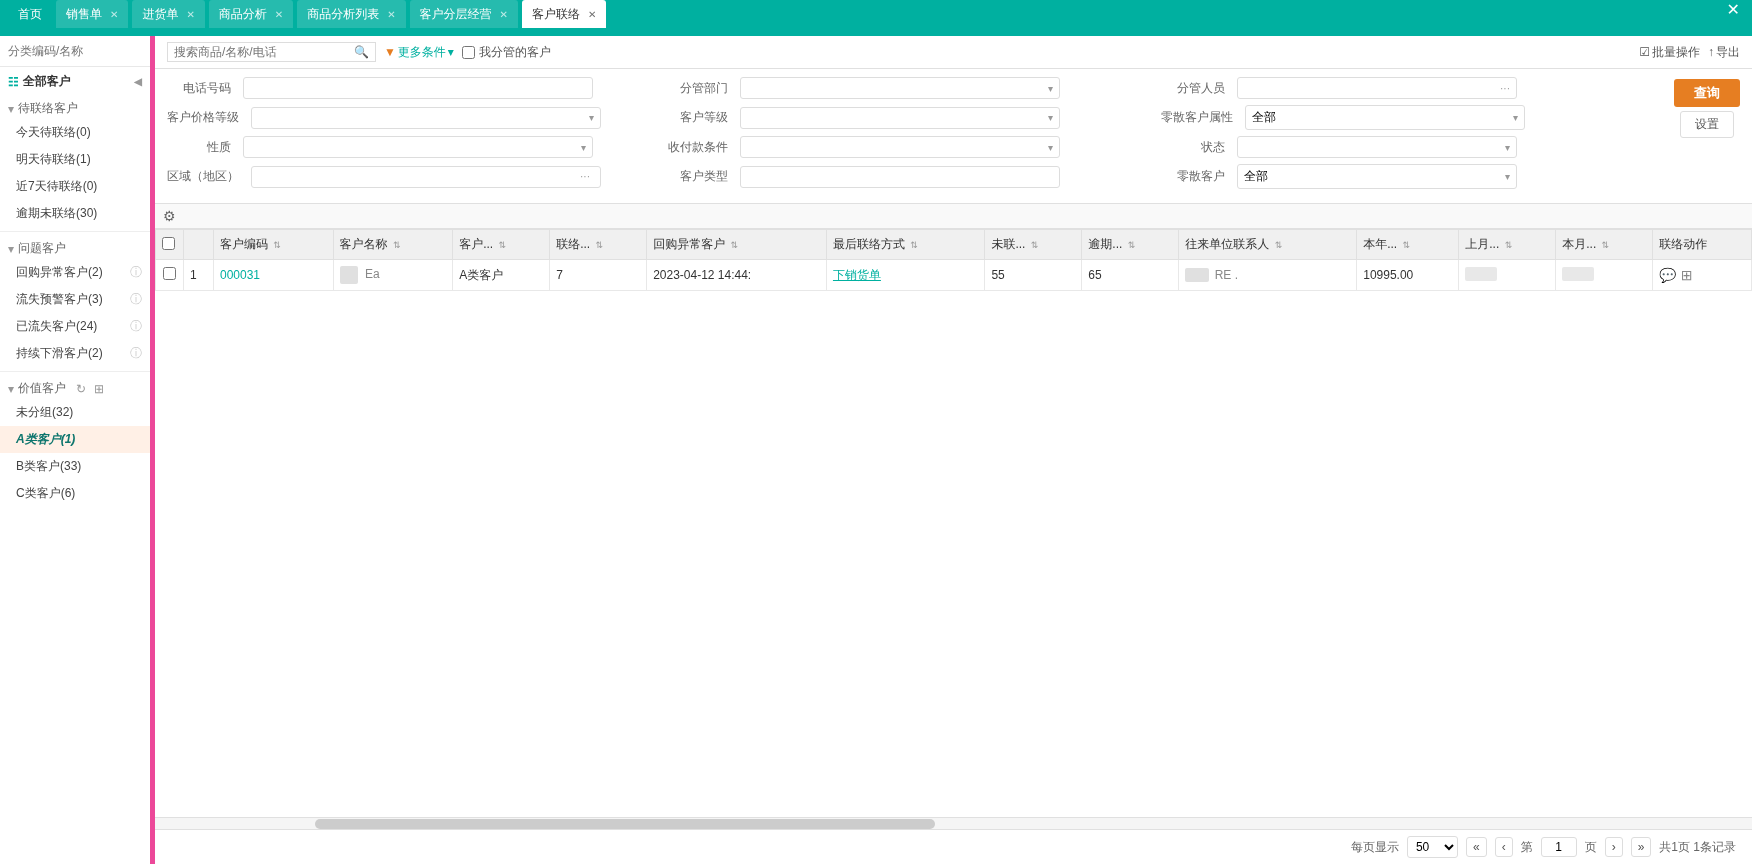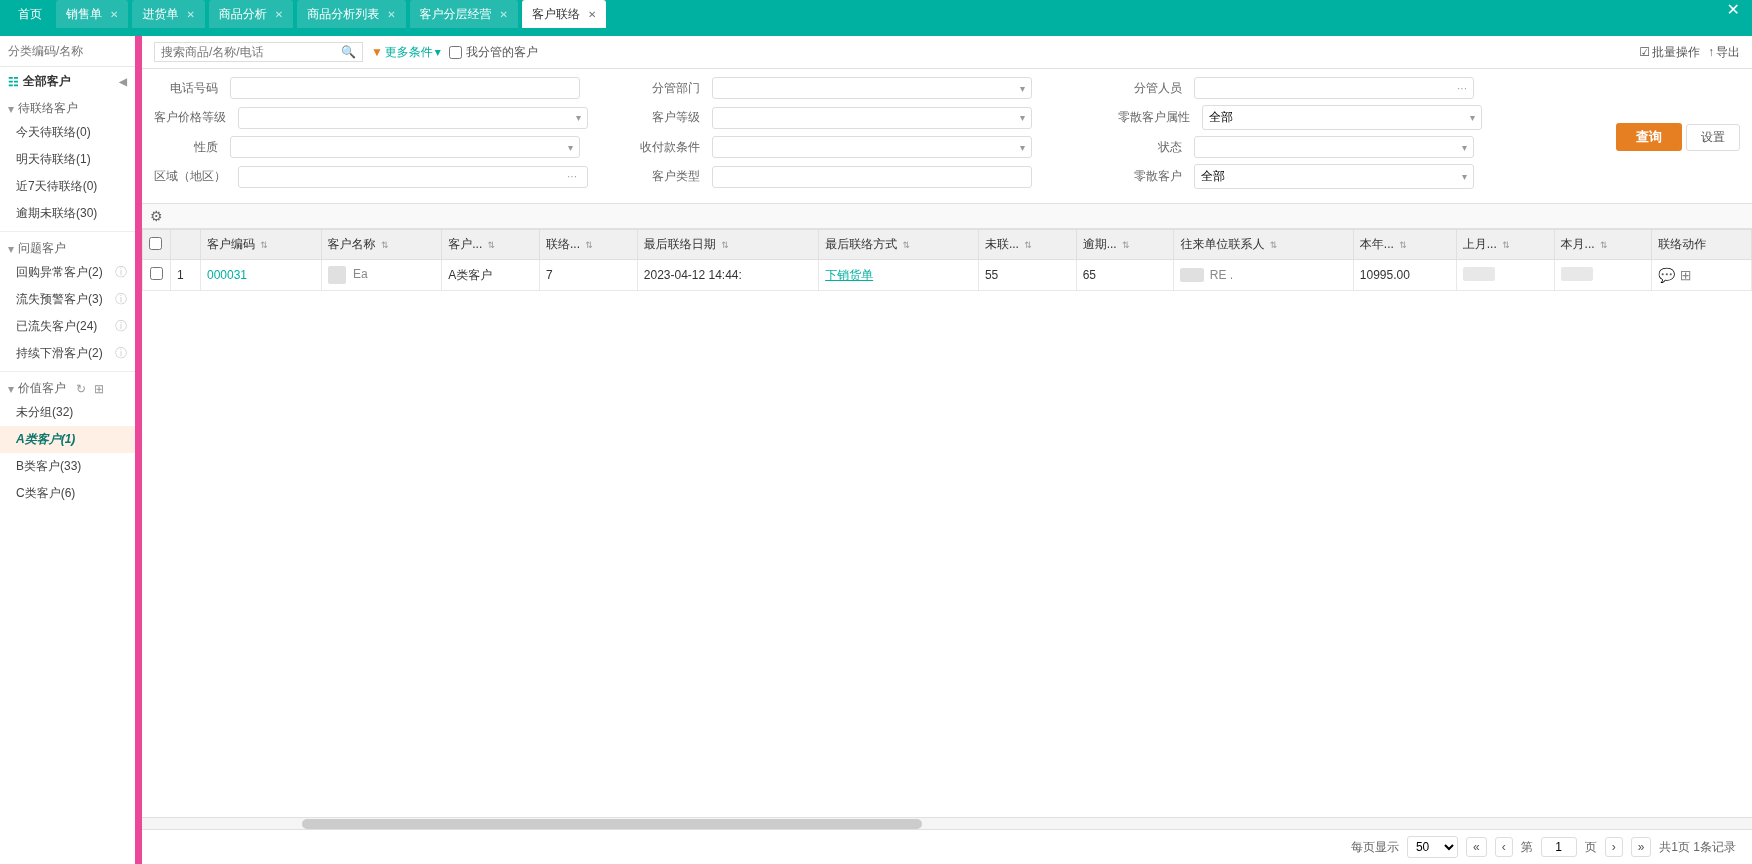--- a/index.html
+++ b/index.html
@@ -35,23 +35,23 @@
     .nav-close-all { position: absolute; right: 12px; color: white; font-size: 16px; cursor: pointer; }
 
     
     .main-layout {
       display: flex;
       height: calc(864px - 36px);
     }
 
     
     .sidebar {
-      width: 142px;
-      background: white;
-      border-right: 7px solid #ec4899;
+      width: 155px;
+      background: white;
+      border-right: 5px solid #ec4899;
       overflow-y: auto;
       flex-shrink: 0;
     }
     .sidebar-search {
       padding: 8px;
       border-bottom: 1px solid #e8e8e8;
       display: flex;
       align-items: center;
       gap: 4px;
     }
@@ -213,21 +213,21 @@
       align-items: center;
       justify-content: space-between;
       position: relative;
     }
     .filter-select .arrow { color: #999; font-size: 10px; }
     .filter-btn-dots { color: #999; cursor: pointer; padding: 0 4px; }
 
     
     .query-section {
       display: flex;
-      flex-direction: row;
+      flex-direction: column;
       gap: 4px;
       min-width: 70px;
       align-items: center;
     }
     .btn-query {
       background: #e67e22;
       color: white;
       border: none;
       border-radius: 3px;
       padding: 5px 20px;
@@ -617,21 +617,21 @@
               </th>
               <th>
                 <span>客户...</span>
                 <span class="sort-icon">⇅</span>
               </th>
               <th>
                 <span>联络...</span>
                 <span class="sort-icon">⇅</span>
               </th>
               <th>
-                <span>最后联络日期</span>
+                <span>回购异常客户</span>
                 <span class="sort-icon">⇅</span>
               </th>
               <th>
                 <span>最后联络方式</span>
                 <span class="sort-icon">⇅</span>
               </th>
               <th>
                 <span>未联...</span>
                 <span class="sort-icon">⇅</span>
               </th>

